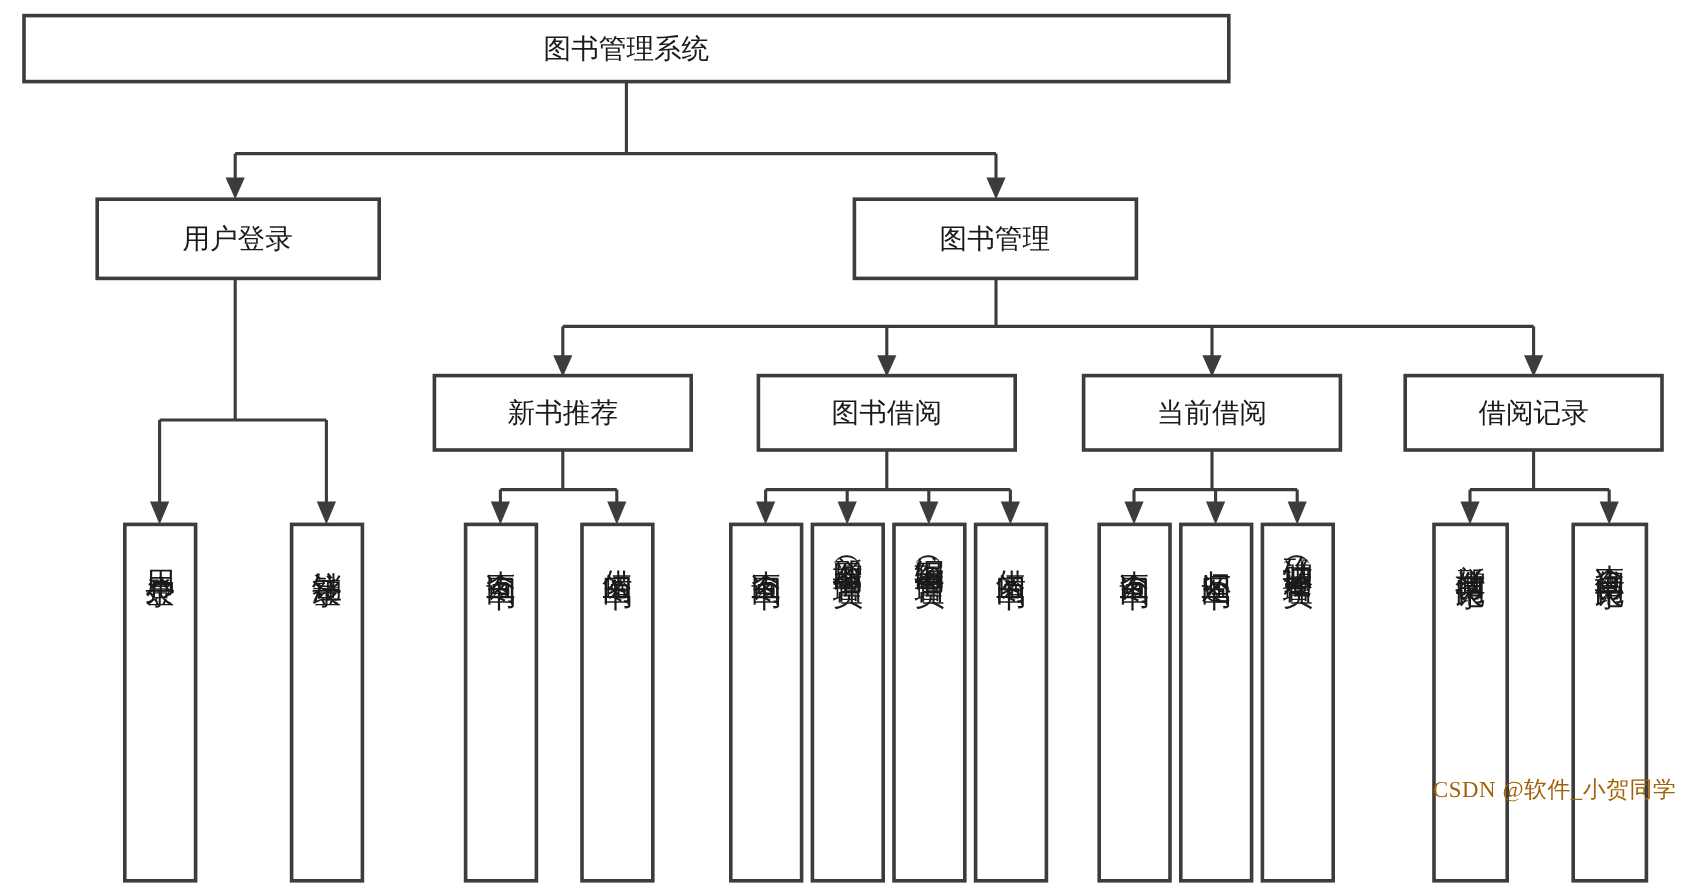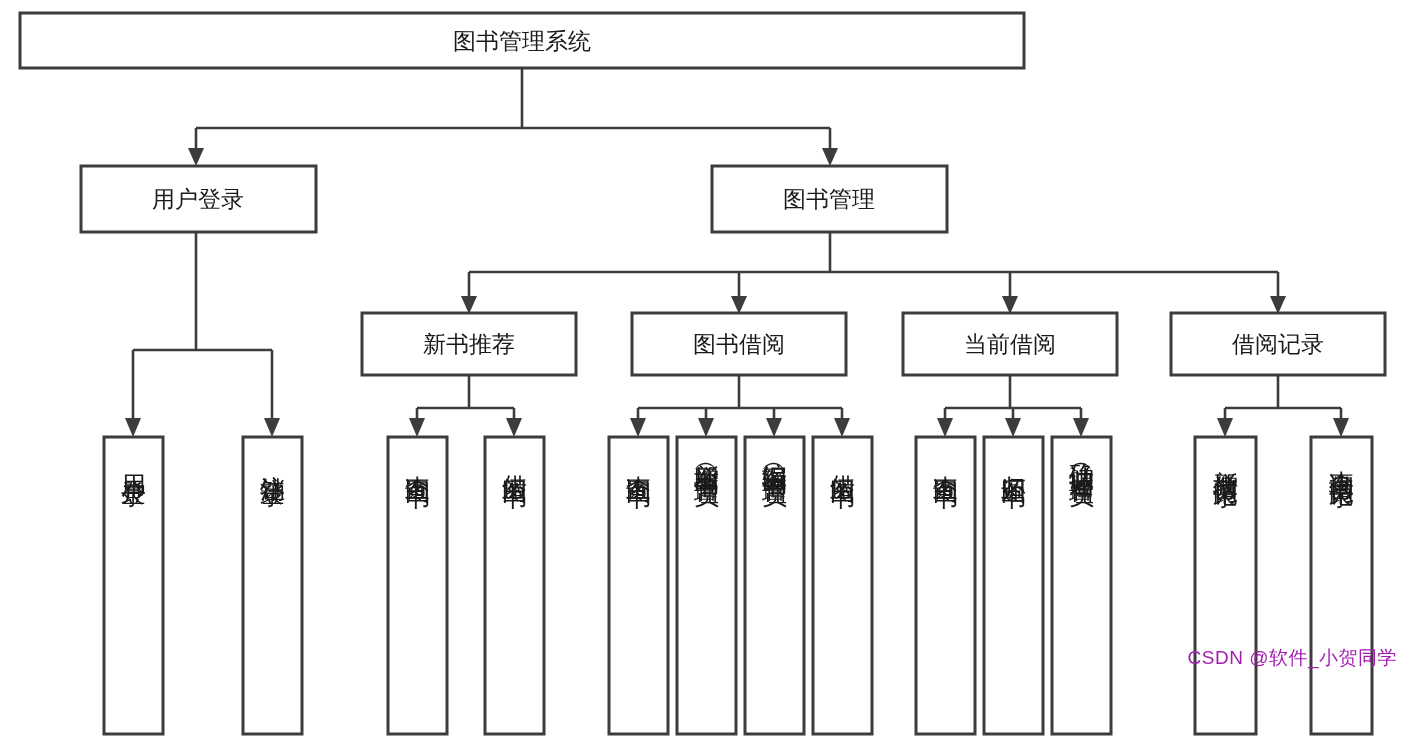--- a/index.html
+++ b/index.html
@@ -64,23 +64,23 @@
     font-size: 25px;
     line-height: 1;
     letter-spacing: 3px;
     color: #1a1a1a;
     white-space: nowrap;
   }
   .watermark {
     position: absolute;
     right: 8px;
     bottom: 6px;
-    font-family: Liberation Sans, sans-serif;
+    font-family: Liberation Serif, serif;
     font-size: 19px;
-    color: #a21caf;
+    color: #a16207;
     letter-spacing: 0.5px;
     white-space: nowrap;
   }
 </style>
 </head>
 <body>
 
 <div id="diagram-root">
 
   <svg class="flow" viewBox="0 0 1405 747">

